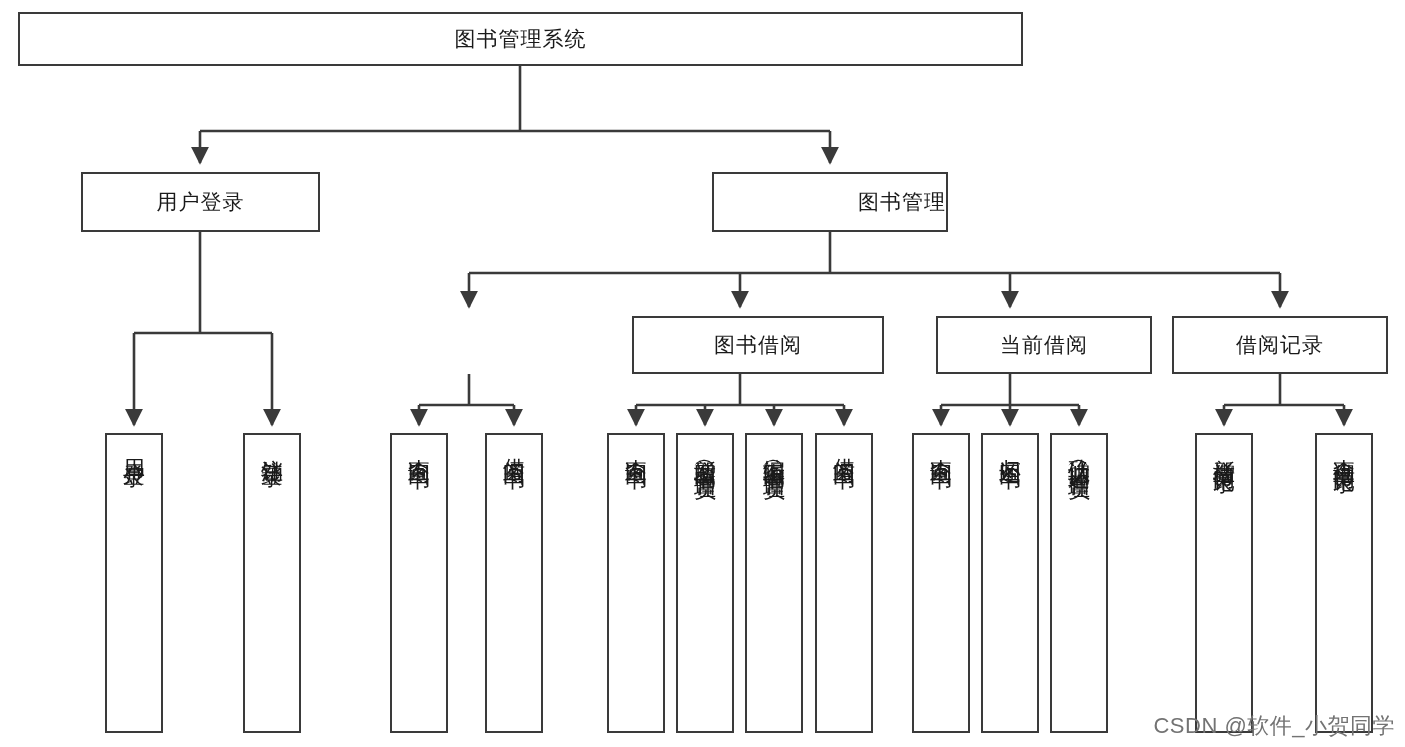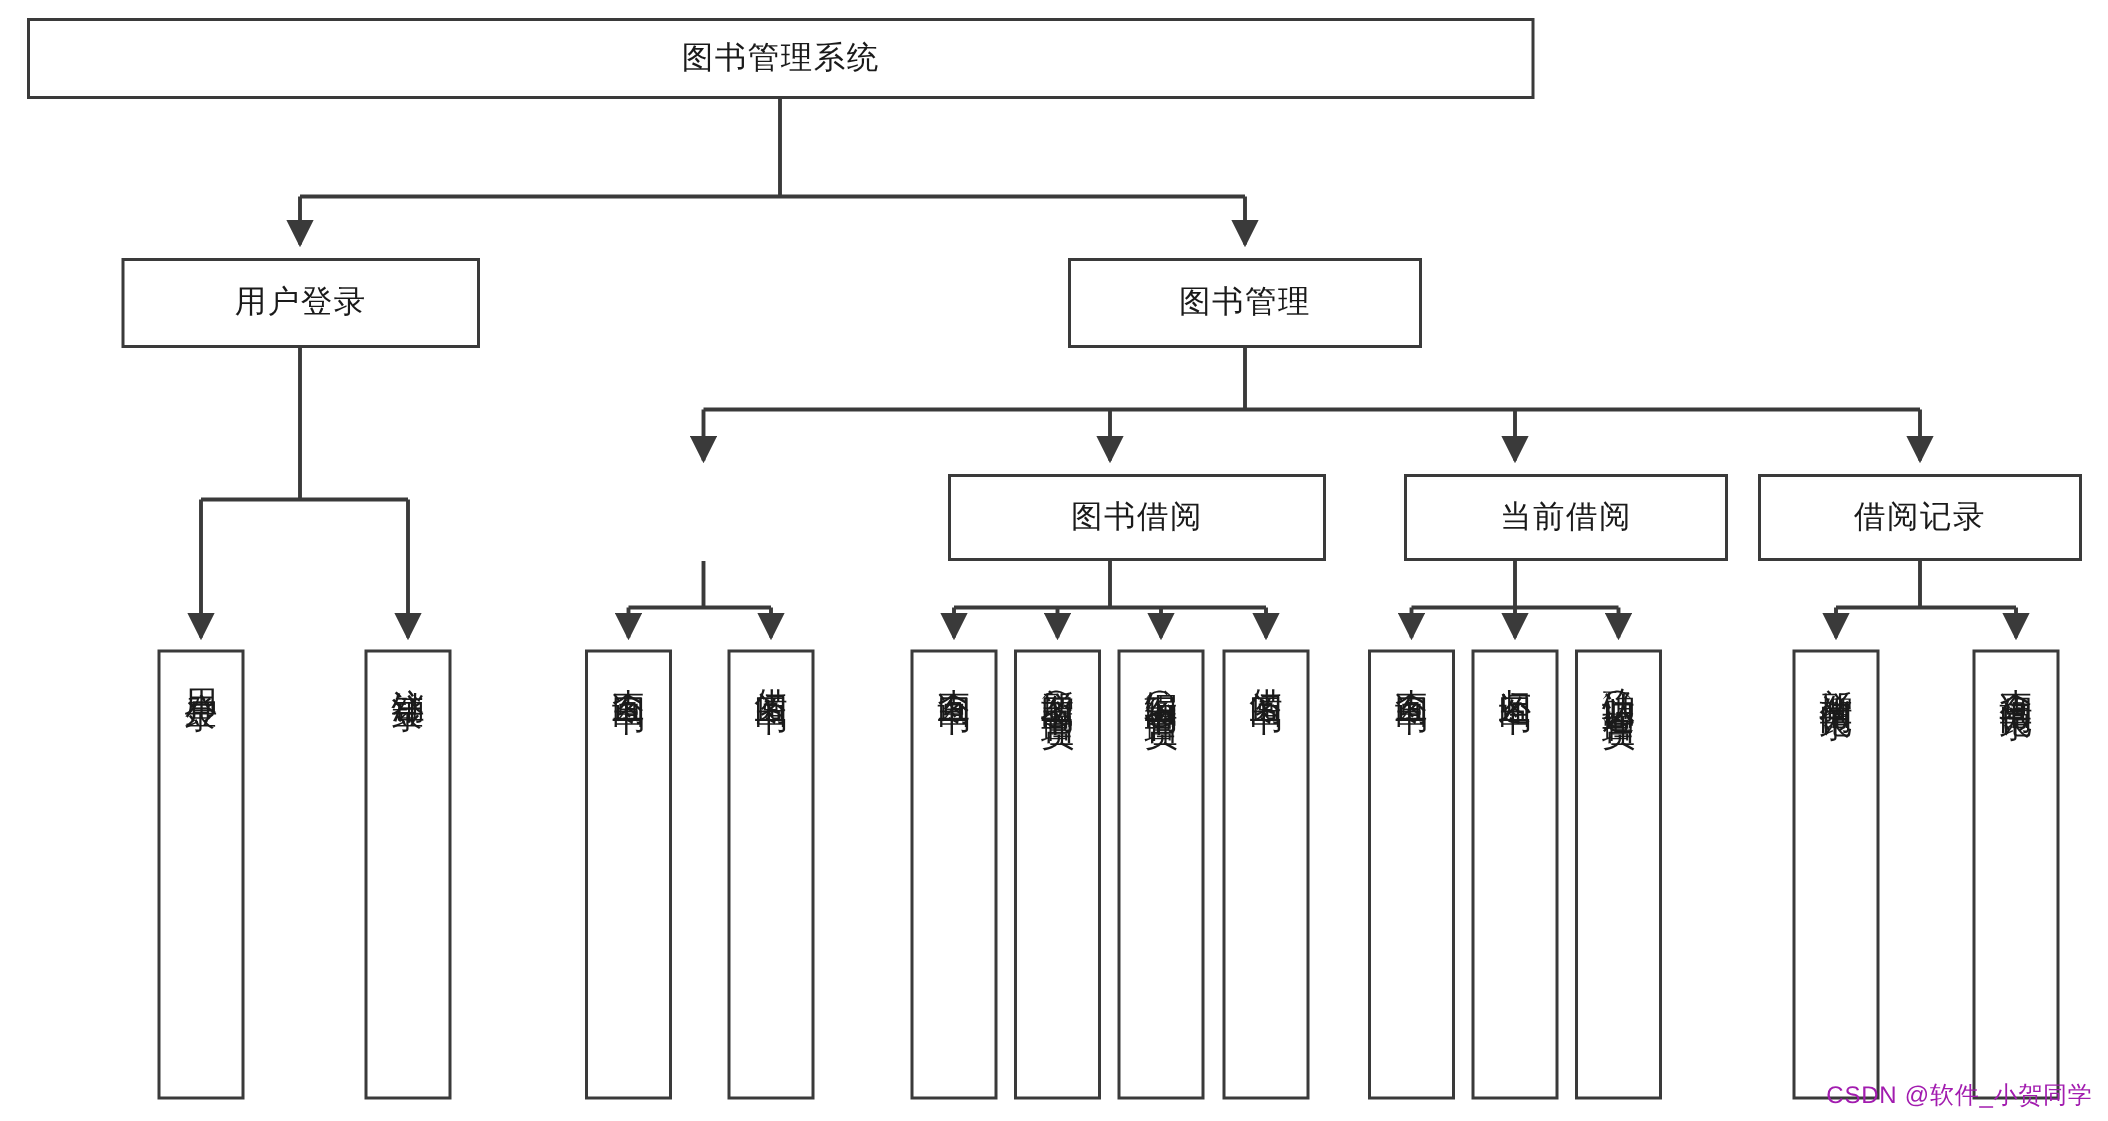--- a/index.html
+++ b/index.html
@@ -31,42 +31,43 @@
     justify-content:center;
     text-align:center;
     z-index:2;
   }
   .node .lbl{
     font-size:21px;
     line-height:1.15;
     letter-spacing:1px;
     color:#1a1a1a;
     white-space:nowrap;
+    font-family:Liberation Serif, serif;
   }
   
   .node.vert{
     align-items:flex-start;
     justify-content:center;
     padding-top:6px;
   }
   .node.vert .lbl{
     writing-mode:vertical-rl;
     text-orientation:upright;
     font-size:22px;
     line-height:1.0;
     letter-spacing:3px;
     white-space:normal;
     max-height:292px;
   }
   #watermark{
     position:absolute;
     right:10px;
     bottom:6px;
-    font-size:16px;
-    color:#a21caf;
+    font-size:22px;
+    color:#737373;
     letter-spacing:0.5px;
     z-index:5;
     white-space:nowrap;
   }
 </style>
 </head>
 <body>
 
 <div id="canvas">
 
@@ -120,21 +121,21 @@
     </g>
   </svg>
 
   <div class="node" style="left:18px; top:12px; width:1005px; height:54px;">
     <span class="lbl">图书管理系统</span>
   </div>
 
   <div class="node" style="left:81px; top:172px; width:239px; height:60px;">
     <span class="lbl">用户登录</span>
   </div>
-  <div class="node" style="left:712px; top:172px; width:236px; height:60px;">
+  <div class="node" style="left:712px; top:172px; width:236px; height:60px;justify-content:flex-end;">
     <span class="lbl">图书管理</span>
   </div>
 
   <div class="node" style="left:632px; top:316px; width:252px; height:58px;">
     <span class="lbl">图书借阅</span>
   </div>
   <div class="node" style="left:936px; top:316px; width:216px; height:58px;">
     <span class="lbl">当前借阅</span>
   </div>
   <div class="node" style="left:1172px; top:316px; width:216px; height:58px;">

